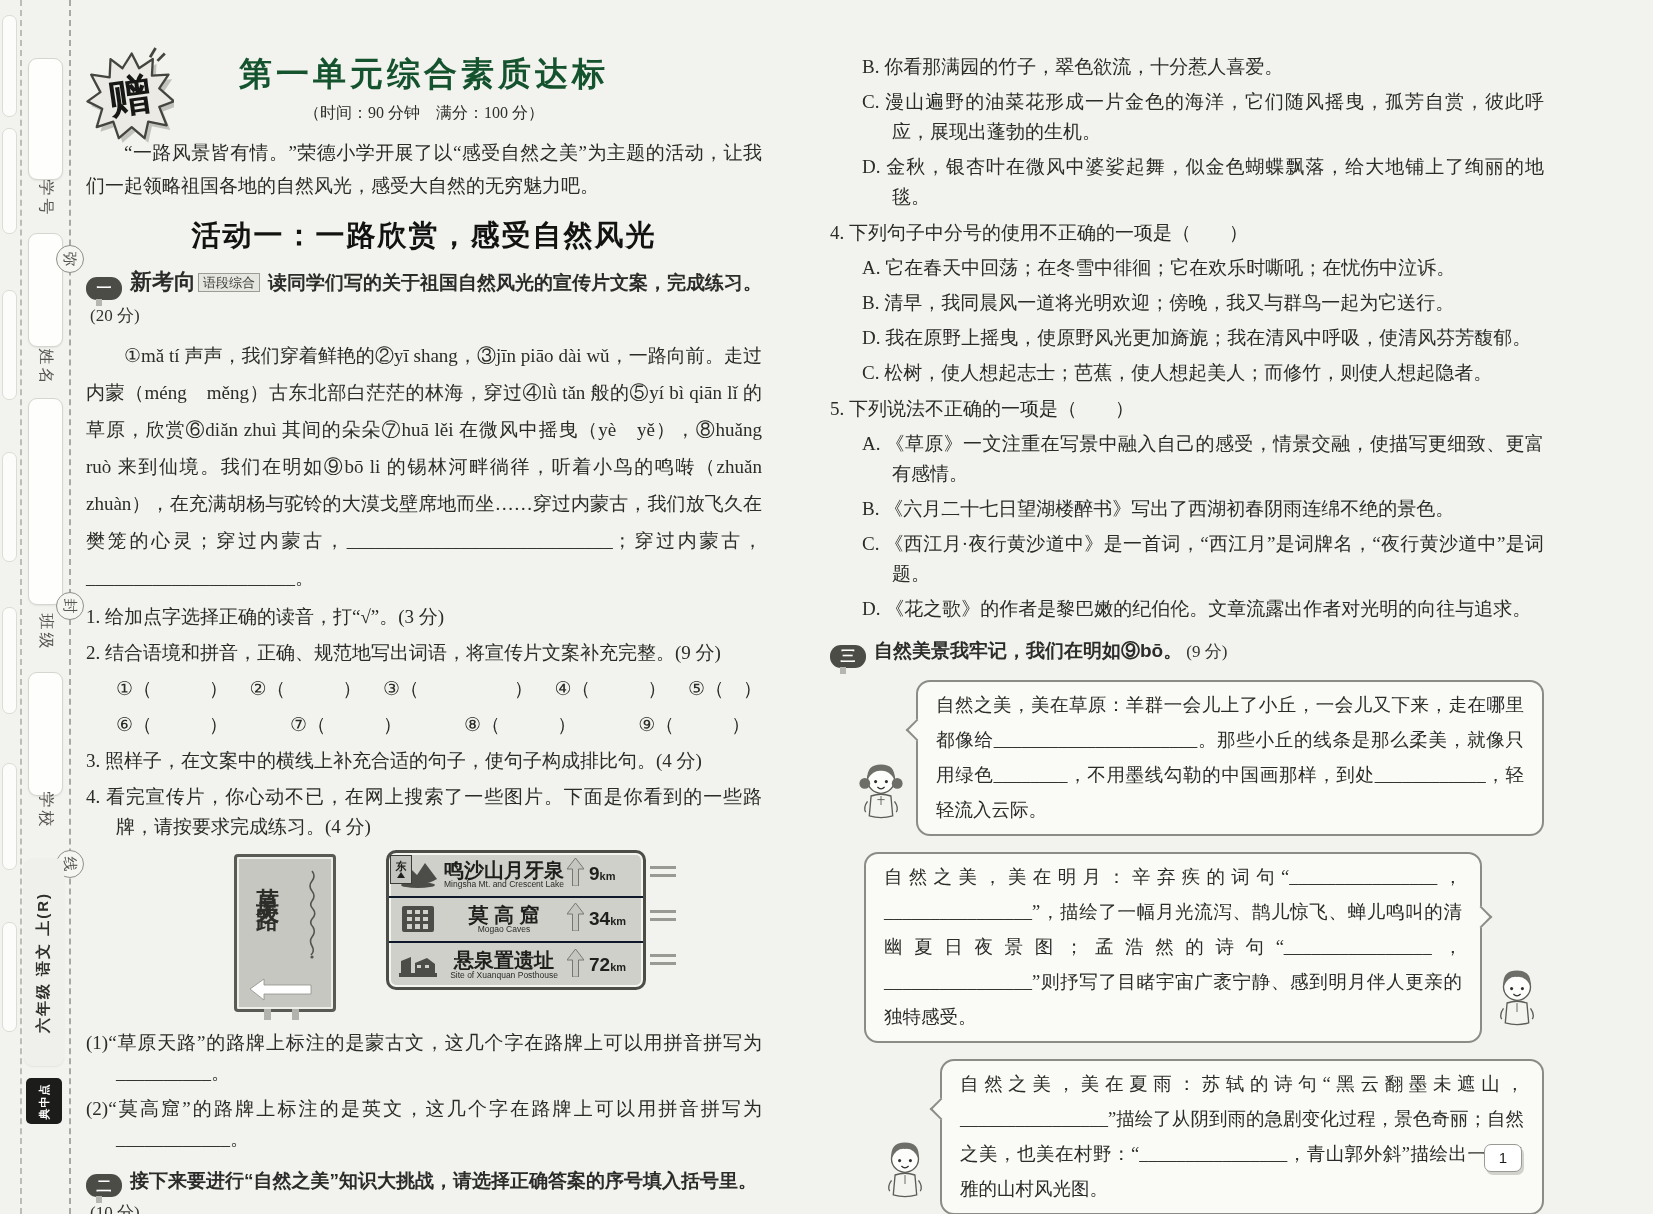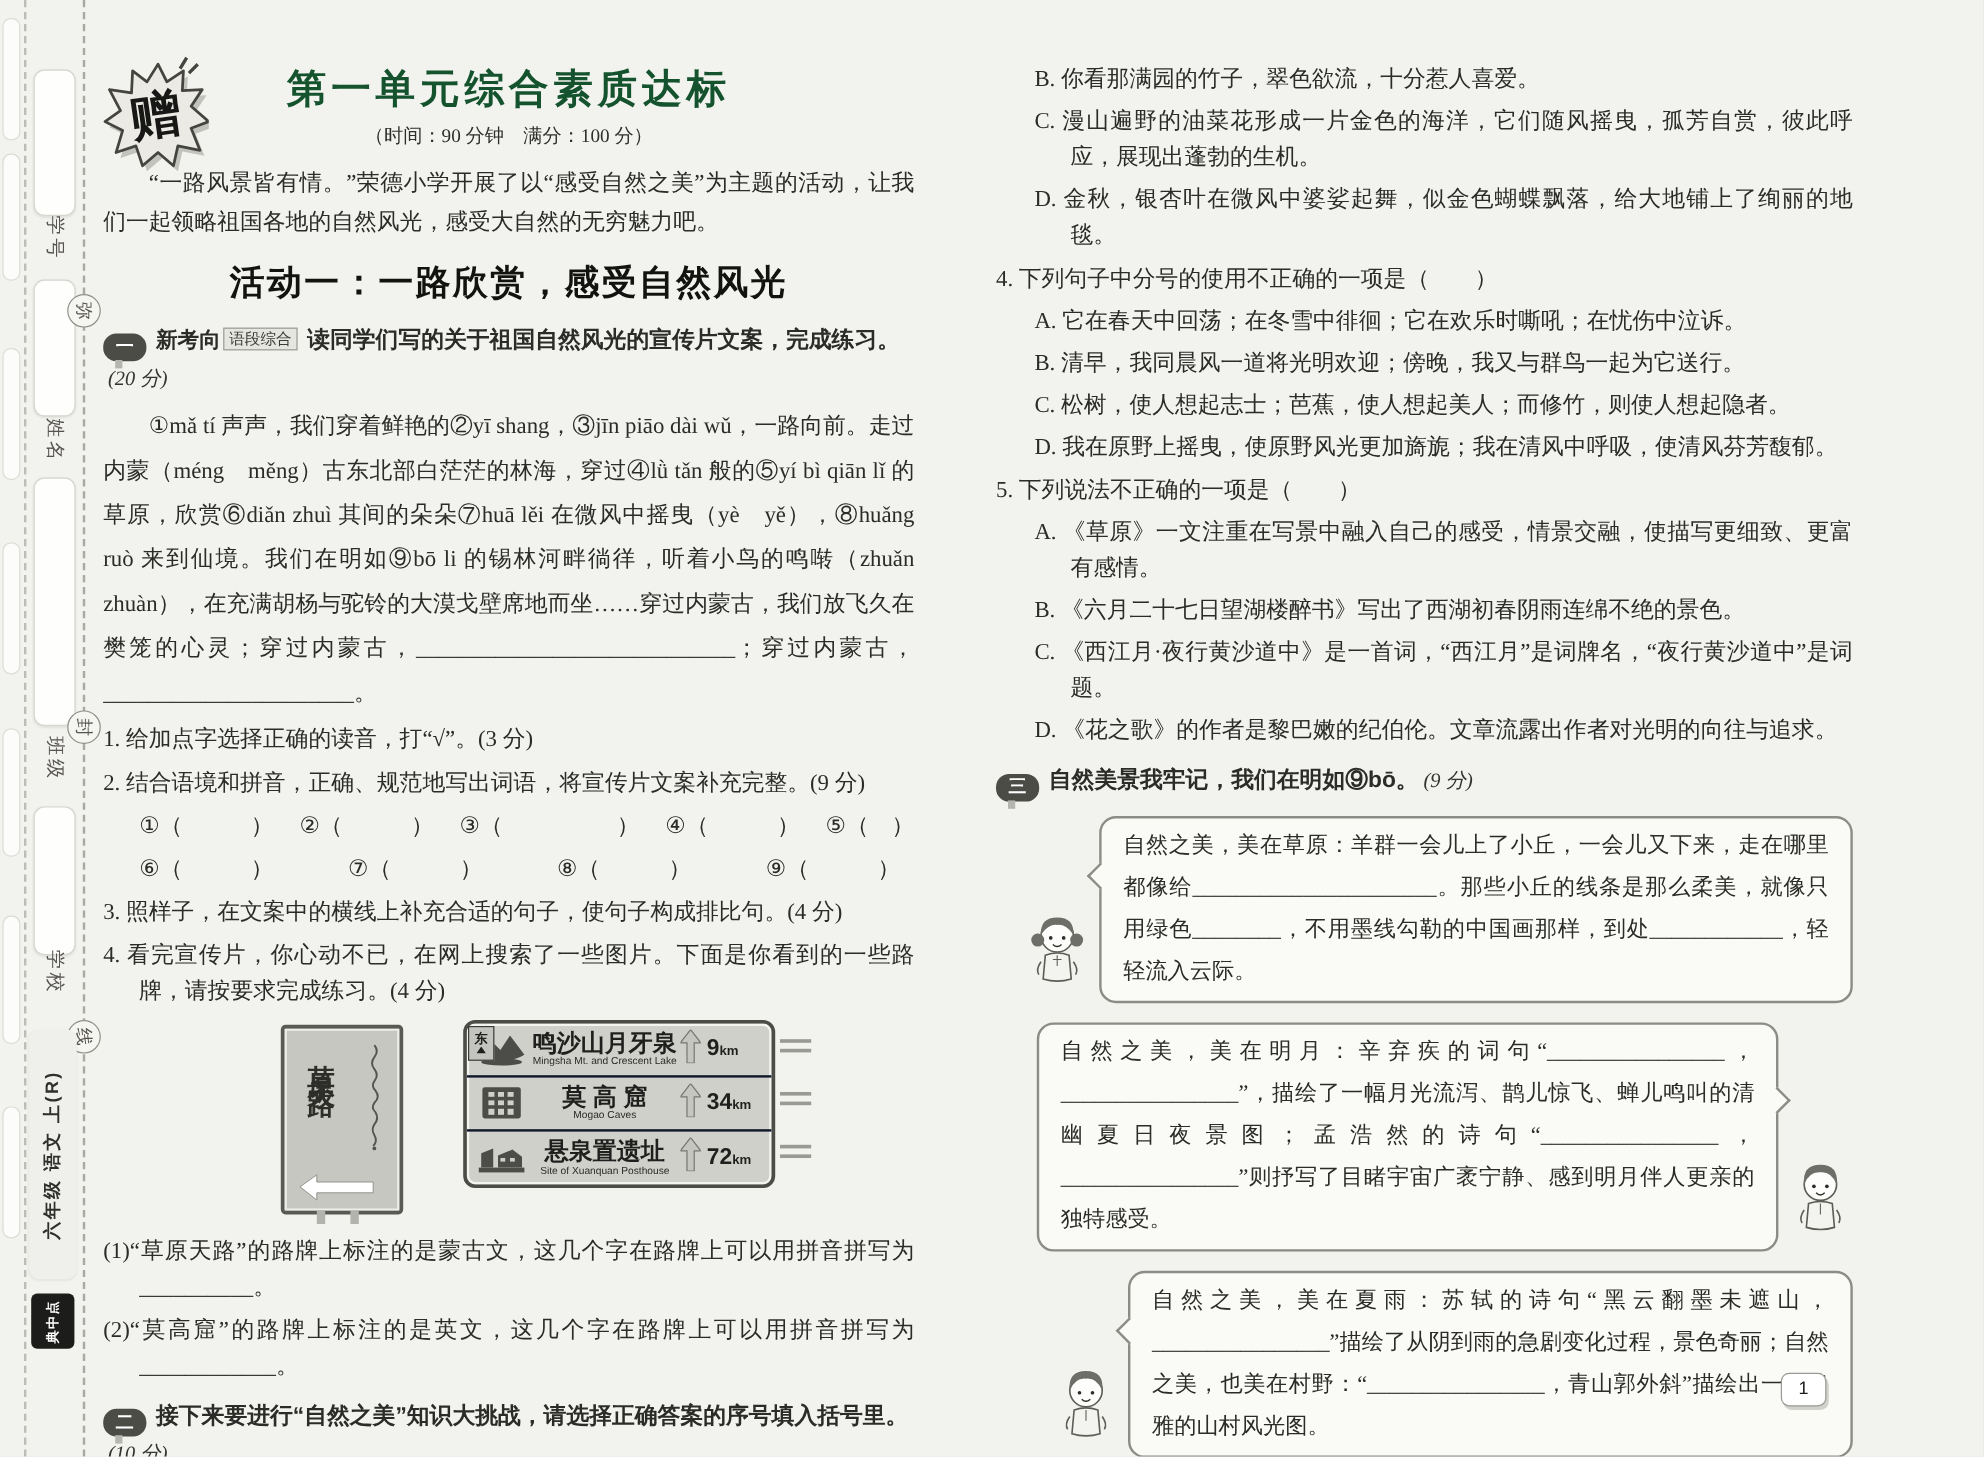--- a/index.html
+++ b/index.html
@@ -31,27 +31,27 @@
   .doc-subtitle{margin-top:6px;text-align:center;font-size:16px;color:#2e2e2b;}
   .intro{margin:12px 0 0;font-size:19px;line-height:33px;text-align:justify;text-indent:2em;}
   .act-heading{margin:14px 0 0;text-align:center;font-family:"Liberation Sans",sans-serif;
                font-weight:bold;font-size:29px;letter-spacing:2px;color:#121210;}
   
   .section-line{margin-top:12px;font-size:19px;line-height:30px;}
   .sec-badge{position:relative;display:inline-flex;align-items:center;justify-content:center;
              width:36px;height:23px;background:#4c4c47;border-radius:11px;color:#fff;
              font-family:"Liberation Sans",sans-serif;font-weight:bold;font-size:15px;vertical-align:-4px;margin-right:8px;}
   .sec-badge::after{content:"";position:absolute;left:10px;top:22px;width:6px;height:7px;background:#b6b6b0;}
-  .tag-new{font-family:Liberation Mono, monospace;font-weight:bold;font-size:18px;color:#15
+  .tag-new{font-family:Liberation Mono, monospace;font-weight:bold;font-size:22px;color:#15
 1513;margin-right:2px;}
   .tag-box{font-family:"Liberation Sans",sans-serif;font-size:13px;color:#3c3c38;background:#e6e6e1;
            border:1px solid #9c9c96;padding:1px 4px;margin-right:8px;vertical-align:2px;}
   .sec-lead{font-family:"Liberation Sans",sans-serif;font-weight:bold;font-size:19px;color:#15
 1513;}
-  .score{font-size:17px;color:#333330;margin-left:4px;font-style:italic;}
+  .score{font-size:17px;color:#333330;margin-left:4px;}
   
   .passage{margin:6px 0 0;font-size:19px;line-height:37px;text-align:justify;text-indent:2em;}
   .q{margin:6px 0 0;font-size:19px;line-height:30px;padding-left:30px;text-indent:-30px;text-align:justify;}
   .blank-row{margin-top:6px;padding-left:30px;display:flex;justify-content:space-between;font-size:19px;line-height:30px;}
   .blank-row.second{justify-content:flex-start;gap:62px;}
   .opt{margin:5px 0 0;font-size:19px;line-height:30px;padding-left:62px;text-indent:-30px;text-align:justify;}
   
   .signs{position:relative;height:172px;margin-top:8px;}
   .sign-left{position:absolute;left:148px;top:4px;width:96px;height:152px;background:#c7c7c2;
              border:3px solid #5a5a55;border-radius:4px;box-shadow:inset 0 0 0 2px #ededea;}
@@ -286,22 +286,22 @@
 
   <div class="col-right">
 
     <p class="opt" style="margin-top:52px;">B. 你看那满园的竹子，翠色欲流，十分惹人喜爱。</p>
     <p class="opt">C. 漫山遍野的油菜花形成一片金色的海洋，它们随风摇曳，孤芳自赏，彼此呼应，展现出蓬勃的生机。</p>
     <p class="opt">D. 金秋，银杏叶在微风中婆娑起舞，似金色蝴蝶飘落，给大地铺上了绚丽的地毯。</p>
 
     <p class="q">4. 下列句子中分号的使用不正确的一项是（　　）</p>
     <p class="opt">A. 它在春天中回荡；在冬雪中徘徊；它在欢乐时嘶吼；在忧伤中泣诉。</p>
     <p class="opt">B. 清早，我同晨风一道将光明欢迎；傍晚，我又与群鸟一起为它送行。</p>
+    <p class="opt">D. 我在原野上摇曳，使原野风光更加旖旎；我在清风中呼吸，使清风芬芳馥郁。</p>
     <p class="opt">C. 松树，使人想起志士；芭蕉，使人想起美人；而修竹，则使人想起隐者。</p>
-    <p class="opt">D. 我在原野上摇曳，使原野风光更加旖旎；我在清风中呼吸，使清风芬芳馥郁。</p>
 
     <p class="q">5. 下列说法不正确的一项是（　　）</p>
     <p class="opt">A. 《草原》一文注重在写景中融入自己的感受，情景交融，使描写更细致、更富有感情。</p>
     <p class="opt">B. 《六月二十七日望湖楼醉书》写出了西湖初春阴雨连绵不绝的景色。</p>
     <p class="opt">C. 《西江月·夜行黄沙道中》是一首词，“西江月”是词牌名，“夜行黄沙道中”是词题。</p>
     <p class="opt">D. 《花之歌》的作者是黎巴嫩的纪伯伦。文章流露出作者对光明的向往与追求。</p>
 
     <div class="section-line">
       <span class="sec-badge">三</span><span class="sec-lead">自然美景我牢记，我们在明如⑨bō。</span><span class="score">(9 分)</span>
     </div>

